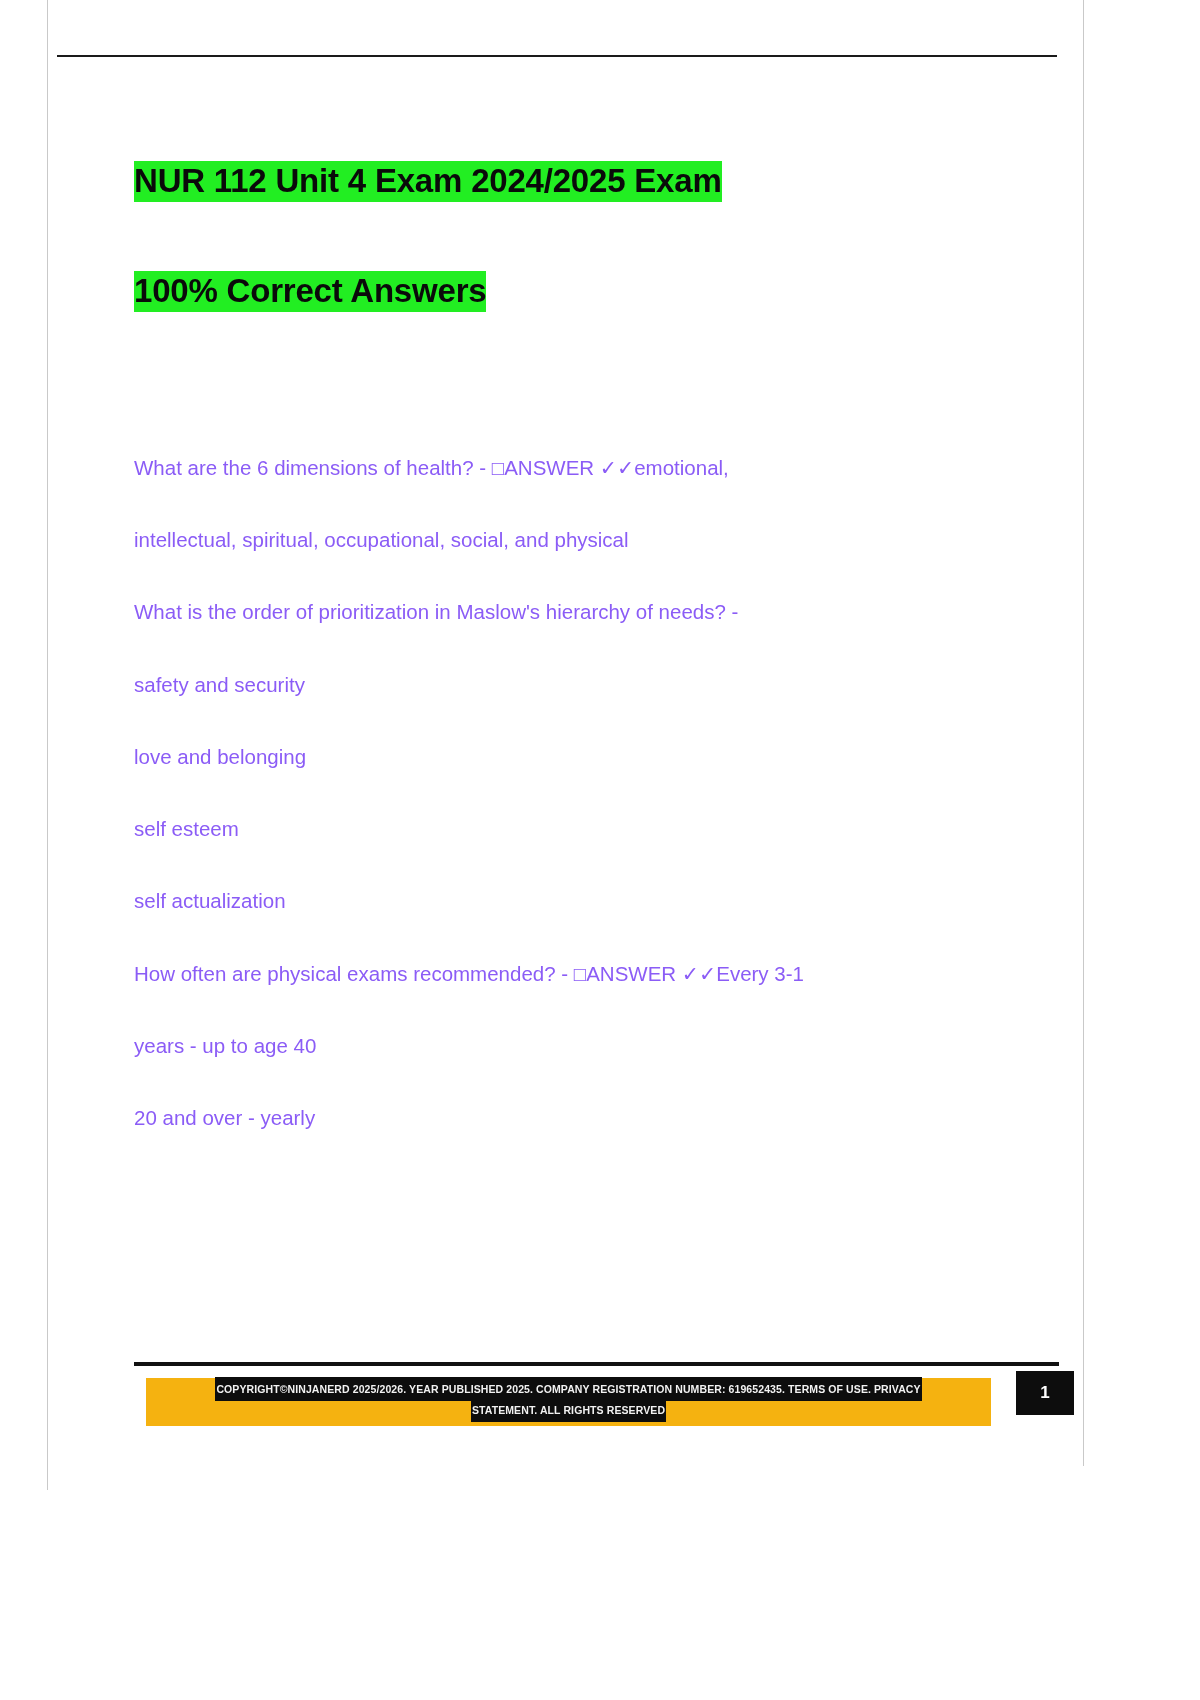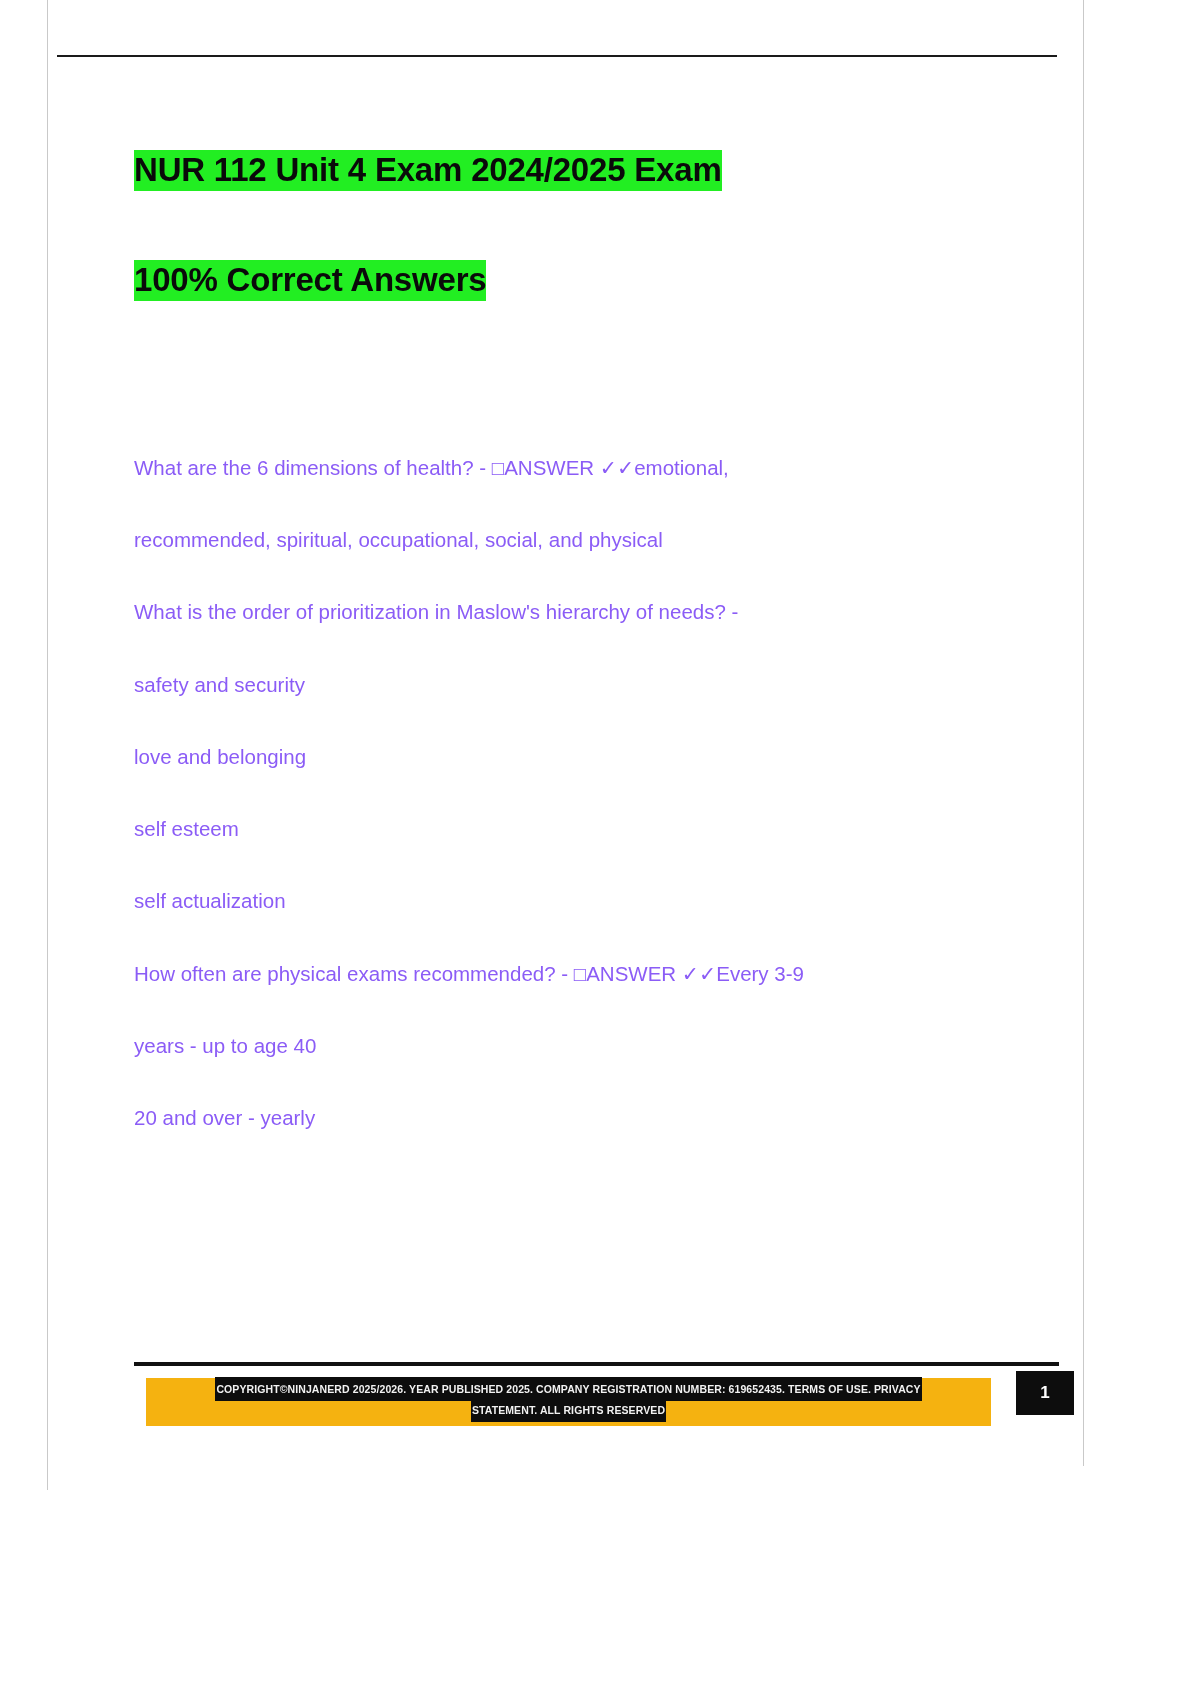--- a/index.html
+++ b/index.html
@@ -47,21 +47,21 @@
     top: 55px;
     width: 1000px;
     height: 2px;
     background: #1a1a1a;
   }
 
   
   .doc-title {
     position: absolute;
     left: 134px;
-    top: 120px;
+    top: 131px;
     width: 880px;
     font-size: 33px;
     font-weight: bold;
     line-height: 55px;
     color: #0a0a0a;
     letter-spacing: -0.2px;
   }
   .doc-title .hl {
     background: #22ee22;
     box-decoration-break: clone;
@@ -144,27 +144,27 @@
   <div class="rule-top"></div>
 
   <h1 class="doc-title">
     <span class="hl">NUR 112 Unit 4 Exam 2024/2025 Exam</span><br>
     <br>
     <span class="hl">100% Correct Answers</span>
   </h1>
 
   <div class="body-block">
     <p class="para">What are the 6 dimensions of health? - □ANSWER ✓✓emotional,</p>
-    <p class="para">recommended, spiritual, occupational, social, and physical</p>
+    <p class="para">intellectual, spiritual, occupational, social, and physical</p>
     <p class="para">What is the order of prioritization in Maslow's hierarchy of needs? -</p>
     <p class="para">safety and security</p>
     <p class="para">love and belonging</p>
     <p class="para">self esteem</p>
     <p class="para">self actualization</p>
-    <p class="para">How often are physical exams recommended? - □ANSWER ✓✓Every 3-9</p>
+    <p class="para">How often are physical exams recommended? - □ANSWER ✓✓Every 3-1</p>
     <p class="para">years - up to age 40</p>
     <p class="para">20 and over - yearly</p>
   </div>
 
   <div class="rule-bottom"></div>
   <div class="footer-bar"></div>
 
   <div class="footer-text">
     <span>COPYRIGHT©NINJANERD 2025/2026. YEAR PUBLISHED 2025. COMPANY REGISTRATION NUMBER: 619652435. TERMS OF USE. PRIVACY</span><br>
     <span>STATEMENT. ALL RIGHTS RESERVED</span>

